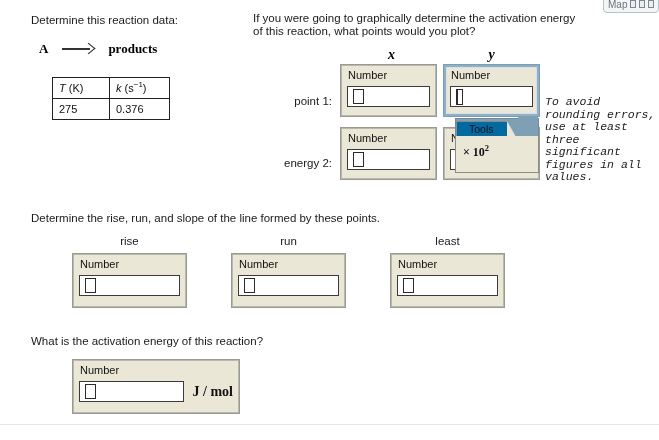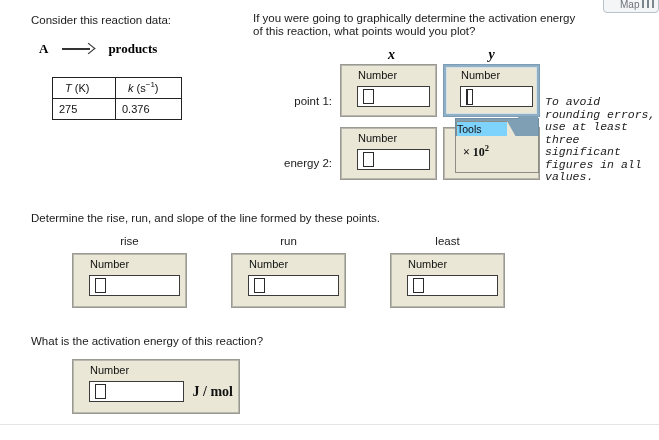--- a/index.html
+++ b/index.html
@@ -71,36 +71,35 @@
     border: 1px solid #222;
     padding: 2px 6px 3px 6px;
     font-family: "Liberation Sans", sans-serif;
     font-size: 11px;
     color: #111;
     height: 15px;
     line-height: 14px;
   }
   table.datatable td.head {
     font-style: italic;
-    padding-left: 12px;
   }
   table.datatable td.c1 { width: 44px; }
   table.datatable td.c2 { width: 47px; }
   .hdr-var { font-style: italic; }
   .hdr-unit { font-style: normal; }
   sup.sup { font-size: 8px; vertical-align: super; line-height: 0; }
 
   
   .numbox {
     box-sizing: border-box;
     background: #eae7d6;
     border: 1px solid #9a9a92;
     outline: 1px solid #ffffff;
     box-shadow: 0 0 0 1px #b8b8ae inset;
-    padding: 4px 6px 6px 16px;
+    padding: 4px 6px 6px 6px;
   }
   .numbox .numlabel {
     font-family: "Liberation Sans", sans-serif;
     font-size: 11px;
     color: #111;
     line-height: 13px;
     padding-left: 1px;
     margin-bottom: 4px;
     display: block;
   }
@@ -189,29 +188,29 @@
     height: 17px;
     background: #7f9fb5;
     border: 1px solid #6d8ca2;
     border-bottom: none;
   }
   .tools-tab {
     position: absolute;
     left: 0; top: 2px;
     width: 52px;
     height: 15px;
-    background: #7dd3fc;
+    background: #0369a1;
     border: 1px solid #8d8d84;
     border-bottom: none;
     border-top-left-radius: 2px;
     font-family: "Liberation Sans", sans-serif;
     font-size: 10.5px;
     color: #111;
     line-height: 15px;
-    padding-left: 0;
+    padding-left: 12px;
     box-sizing: border-box;
   }
   .tools-tab::after {
     content: "";
     position: absolute;
     right: -9px; top: -1px;
     width: 0; height: 0;
     border-bottom: 16px solid #eae7d6;
     border-right: 9px solid transparent;
   }
@@ -248,21 +247,20 @@
     display: flex;
     align-items: center;
     gap: 3px;
     padding: 0 4px;
     box-sizing: border-box;
   }
   #map-widget .maplabel {
     font-family: "Liberation Sans", sans-serif;
     font-size: 10px;
     color: #6e747a;
-    margin-left: 12px;
   }
   .mapsq {
     width: 6px; height: 6px;
     border: 1px solid #7e868d;
     background: #eceff1;
   }
 
   
   .divider {
     height: 1px;
@@ -273,21 +271,21 @@
 </head>
 <body>
 
 <div class="abs" id="map-widget" style="left:603px; top:-5px;">
   <span class="maplabel">Map</span>
   <span class="mapsq"></span>
   <span class="mapsq"></span>
   <span class="mapsq"></span>
 </div>
 
-<div class="abs prompt" style="left:31px; top:14px;">Consider this reaction data:</div>
+<div class="abs prompt" style="left:31px; top:14px;">Determine this reaction data:</div>
 
 <div class="abs reaction" style="left:39px; top:41px;">
   <span class="species">A</span>
   <span class="rxn-arrow"></span>
   <span class="species">products</span>
 </div>
 
 <div class="abs" style="left:52px; top:77px;">
   <table class="datatable">
     <tbody>

